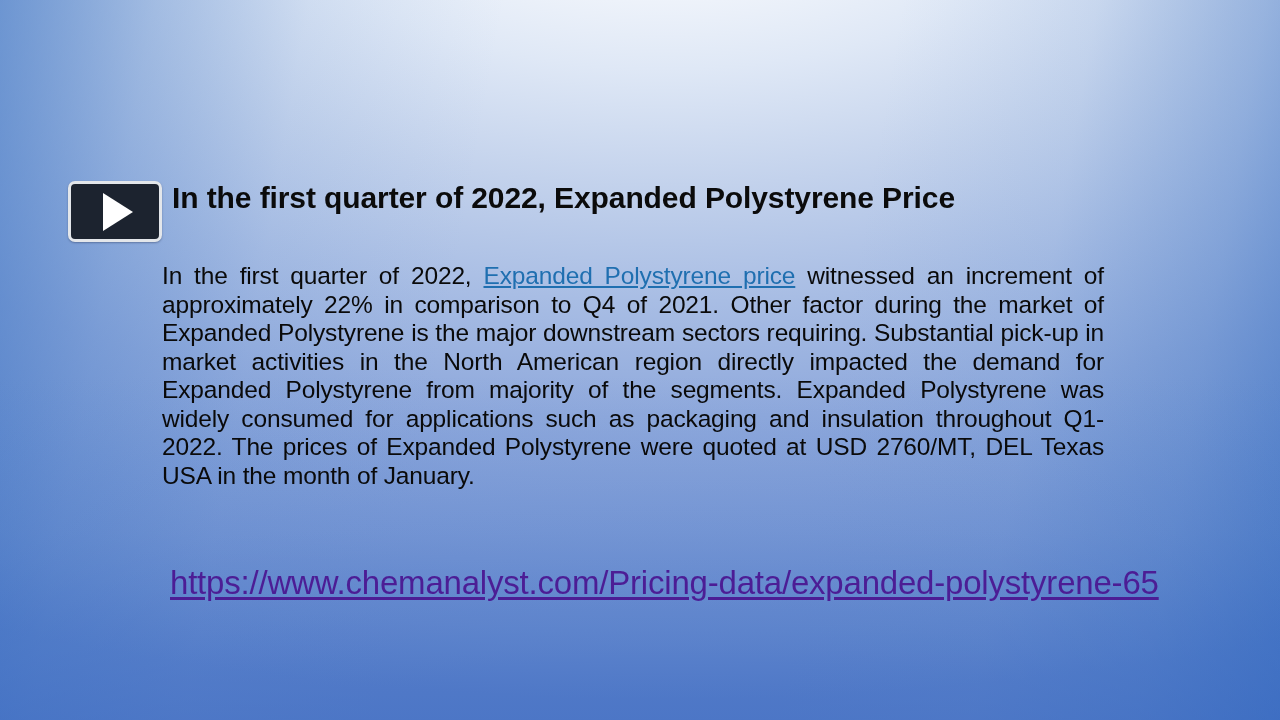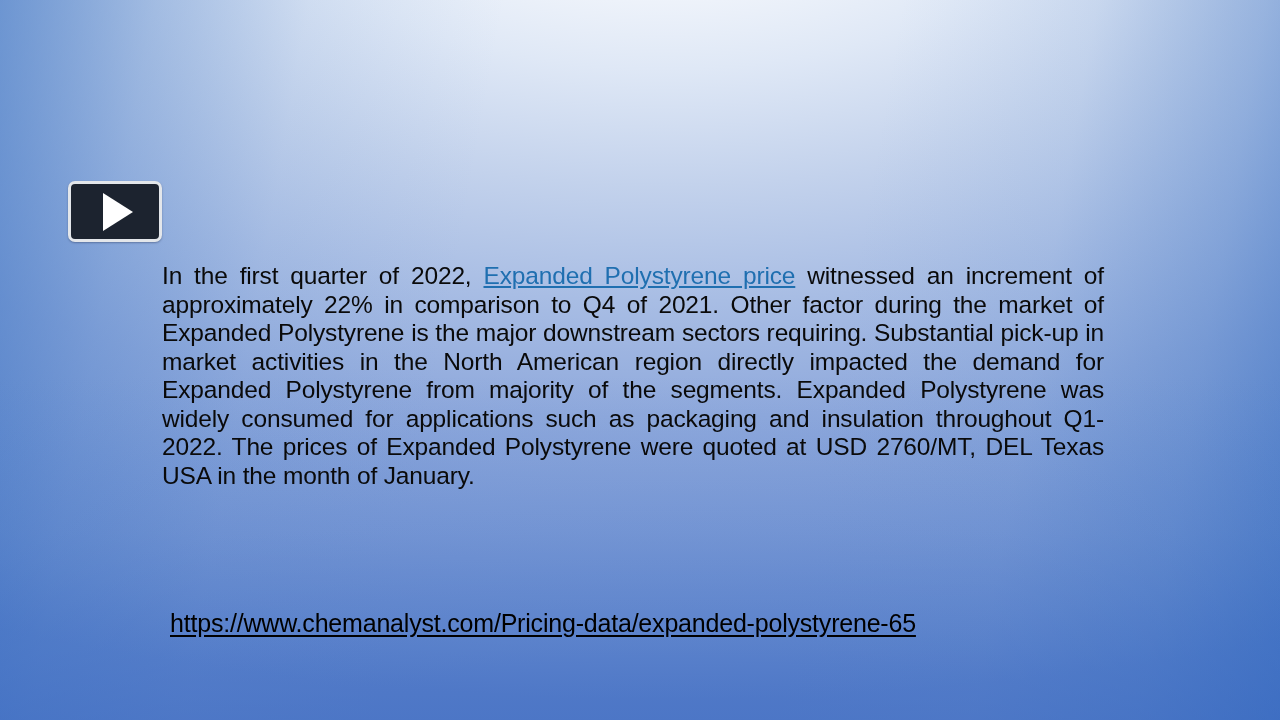--- a/index.html
+++ b/index.html
@@ -126,45 +126,45 @@
     text-decoration: underline;
     text-underline-offset: 2px;
     cursor: pointer;
   }
 
   
   .source-url {
     position: absolute;
     left: 170px;
     top: 568px;
-    font-size: 25px;
+    font-size: 33px;
     line-height: 30px;
-    color: #000000;
+    color: #4c1d95;
     text-decoration: underline;
     text-underline-offset: 3px;
     letter-spacing: -0.2px;
     white-space: nowrap;
     cursor: pointer;
-    margin-top: 40px;
   }
 </style>
 </head>
 <body>
 
 <div id="slide">
 
   <div class="bg-base"></div>
   <div class="bg-tint-left"></div>
   <div class="bg-tint-bottom"></div>
 
   <div class="content">
 
     <div class="play-badge">
       <span class="tri"></span>
     </div>
 
+    <div class="slide-title">In the first quarter of 2022, Expanded Polystyrene Price</div>
 
     <div class="body-text"><span>In the first quarter of 2022, </span><a class="inline-link" href="#">Expanded Polystyrene price</a><span> witnessed an increment of approximately 22% in comparison to Q4 of 2021. Other factor during the market of Expanded Polystyrene is the major downstream sectors requiring. Substantial pick-up in market activities in the North American region directly impacted the demand for Expanded Polystyrene from majority of the segments. Expanded Polystyrene was widely consumed for applications such as packaging and insulation throughout Q1-2022. The prices of Expanded Polystyrene were quoted at USD 2760/MT, DEL Texas USA in the month of January.</span></div>
 
     <a class="source-url" href="#">https://www.chemanalyst.com/Pricing-data/expanded-polystyrene-65</a>
 
   </div>
 </div>
 
 </body></html>

